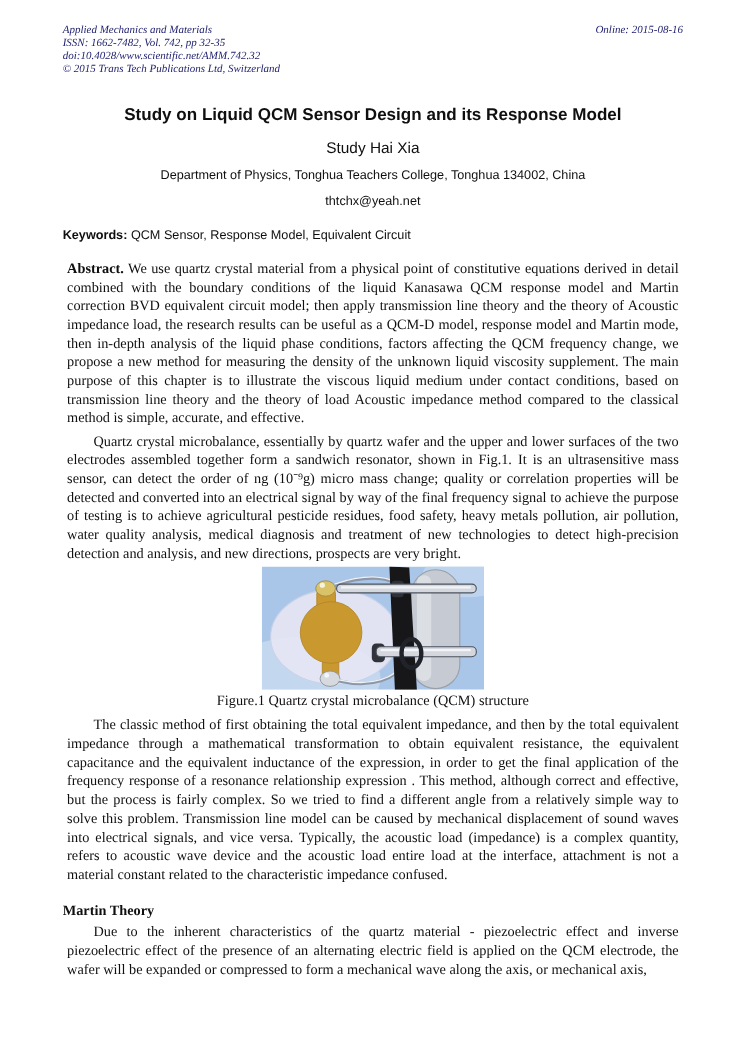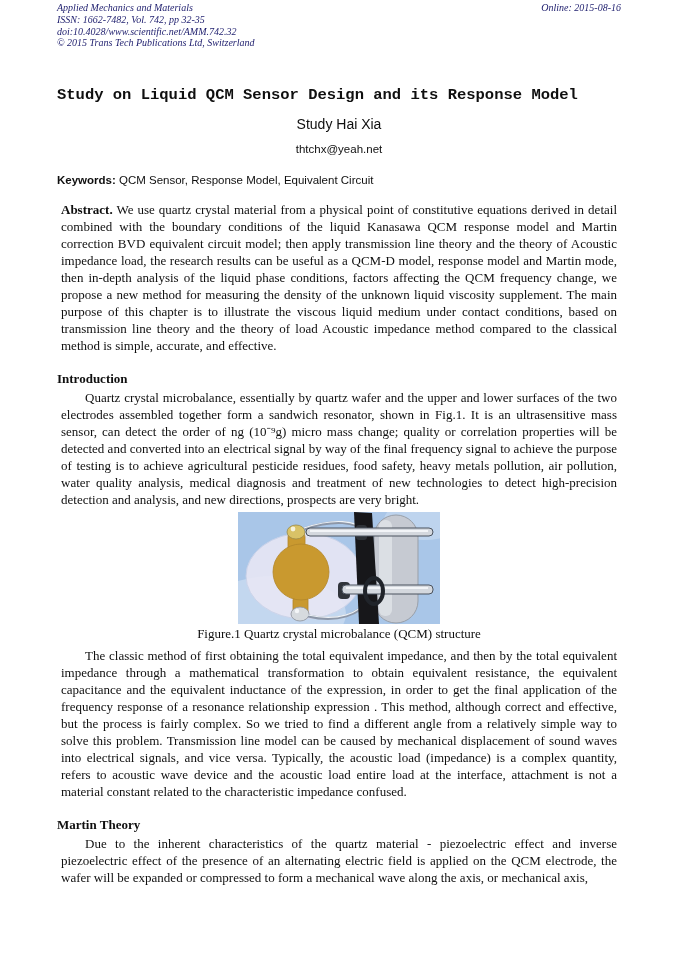--- a/index.html
+++ b/index.html
@@ -6,40 +6,40 @@
   body {
     width: 678px; height: 959px;
     background: #ffffff;
     font-family: "Liberation Serif", serif;
     color: #0f0f0f;
     overflow: hidden;
   }
   .page {
     box-sizing: border-box;
     width: 678px; height: 800px;
-    padding: 2px 57px 10px 57px;
+    padding: 22px 57px 10px 57px;
     background: #ffffff;
   }
   .page-header {
     display: flex;
     justify-content: space-between;
     align-items: flex-start;
     font-style: italic;
     font-size: 10px;
     line-height: 11.8px;
     color: #1d1d6d;
   }
   .header-left div { white-space: nowrap; }
   .header-right { white-space: nowrap; }
   .paper-title {
-    font-family: Liberation Mono, monospace;
+    font-family: Liberation Sans, sans-serif;
     font-size: 15.5px;
     font-weight: bold;
-    text-align: left;
-    margin: 37px 0 0 0;
+    text-align: center;
+    margin: 27px 0 0 0;
     line-height: 18px;
   }
   .author {
     font-family: "Liberation Sans", sans-serif;
     font-size: 14px;
     text-align: center;
     margin-top: 12px;
   }
   .affiliation {
     font-family: "Liberation Sans", sans-serif;
@@ -95,27 +95,27 @@
       <div>ISSN: 1662-7482, Vol. 742, pp 32-35</div>
       <div>doi:10.4028/www.scientific.net/AMM.742.32</div>
       <div>© 2015 Trans Tech Publications Ltd, Switzerland</div>
     </div>
     <div class="header-right">Online: 2015-08-16</div>
   </header>
 
   <h1 class="paper-title">Study on Liquid QCM Sensor Design and its Response Model</h1>
 
   <div class="author">Study Hai Xia</div>
+  <div class="affiliation">Department of Physics, Tonghua Teachers College, Tonghua 134002, China</div>
   <div class="email">thtchx@yeah.net</div>
 
   <p class="keywords"><b>Keywords:</b><span> QCM Sensor, Response Model, Equivalent Circuit</span></p>
 
   <p class="body-par abstract"><b>Abstract.</b><span> We use quartz crystal material from a physical point of constitutive equations derived in detail combined with the boundary conditions of the liquid Kanasawa QCM response model and Martin correction BVD equivalent circuit model; then apply transmission line theory and the theory of Acoustic impedance load, the research results can be useful as a QCM-D model, response model and Martin mode, then in-depth analysis of the liquid phase conditions, factors affecting the QCM frequency change, we propose a new method for measuring the density of the unknown liquid viscosity supplement. The main purpose of this chapter is to illustrate the viscous liquid medium under contact conditions, based on transmission line theory and the theory of load Acoustic impedance method compared to the classical method is simple, accurate, and effective.</span></p>
 
-  <h2 class="section-heading">Introduction</h2>
 
   <p class="body-par indent after-heading">Quartz crystal microbalance, essentially by quartz wafer and the upper and lower surfaces of the two electrodes assembled together form a sandwich resonator, shown in Fig.1. It is an ultrasensitive mass sensor, can detect the order of ng (10⁻⁹g) micro mass change; quality or correlation properties will be detected and converted into an electrical signal by way of the final frequency signal to achieve the purpose of testing is to achieve agricultural pesticide residues, food safety, heavy metals pollution, air pollution, water quality analysis, medical diagnosis and treatment of new technologies to detect high-precision detection and analysis, and new directions, prospects are very bright.</p>
 
   <figure>
     <svg class="qcm-photo" width="202" height="112" viewBox="0 0 202 112" xmlns="http://www.w3.org/2000/svg">
 
       <rect x="0" y="0" width="202" height="112" fill="#a9c6e8"></rect>
       <ellipse cx="36" cy="102" rx="72" ry="38" fill="#ffffff" opacity="0.30"></ellipse>
       <ellipse cx="186" cy="8" rx="40" ry="20" fill="#cfe0f2" opacity="0.55"></ellipse>
 

